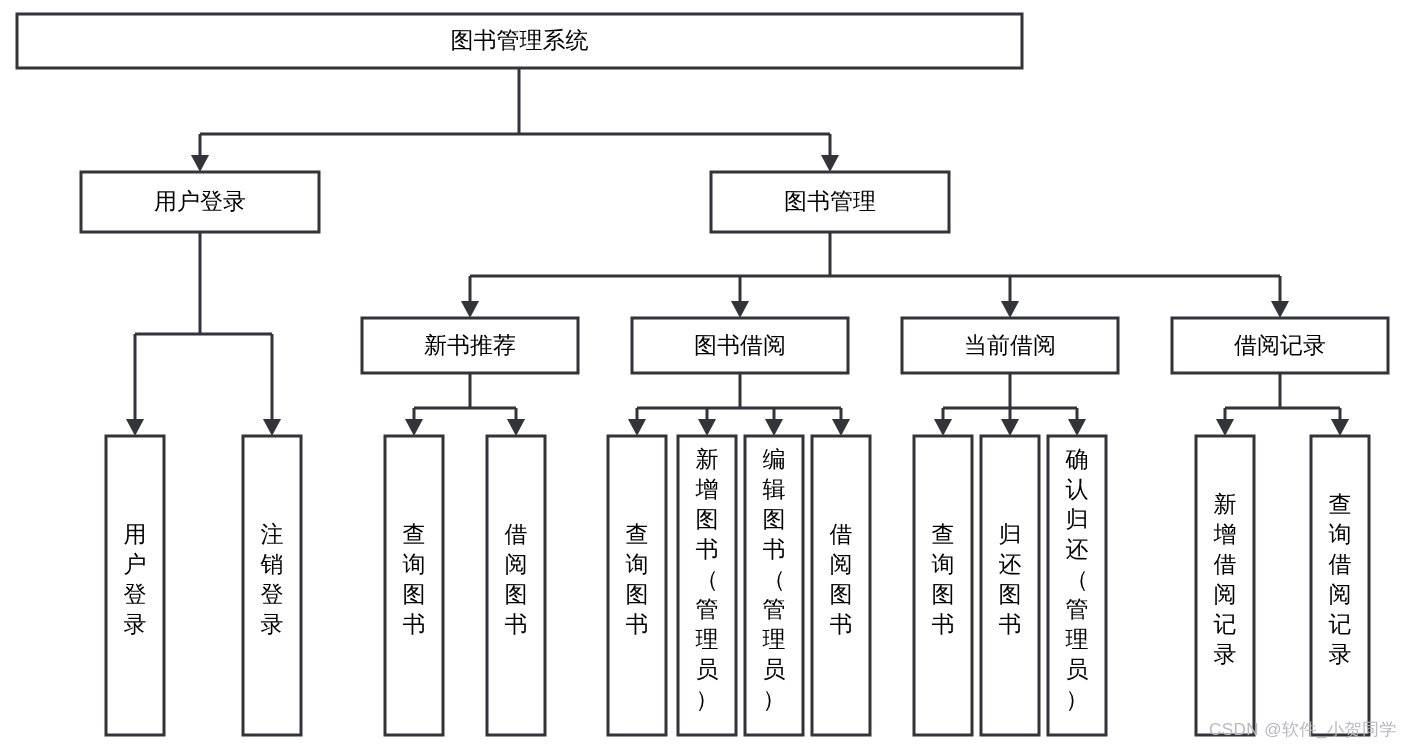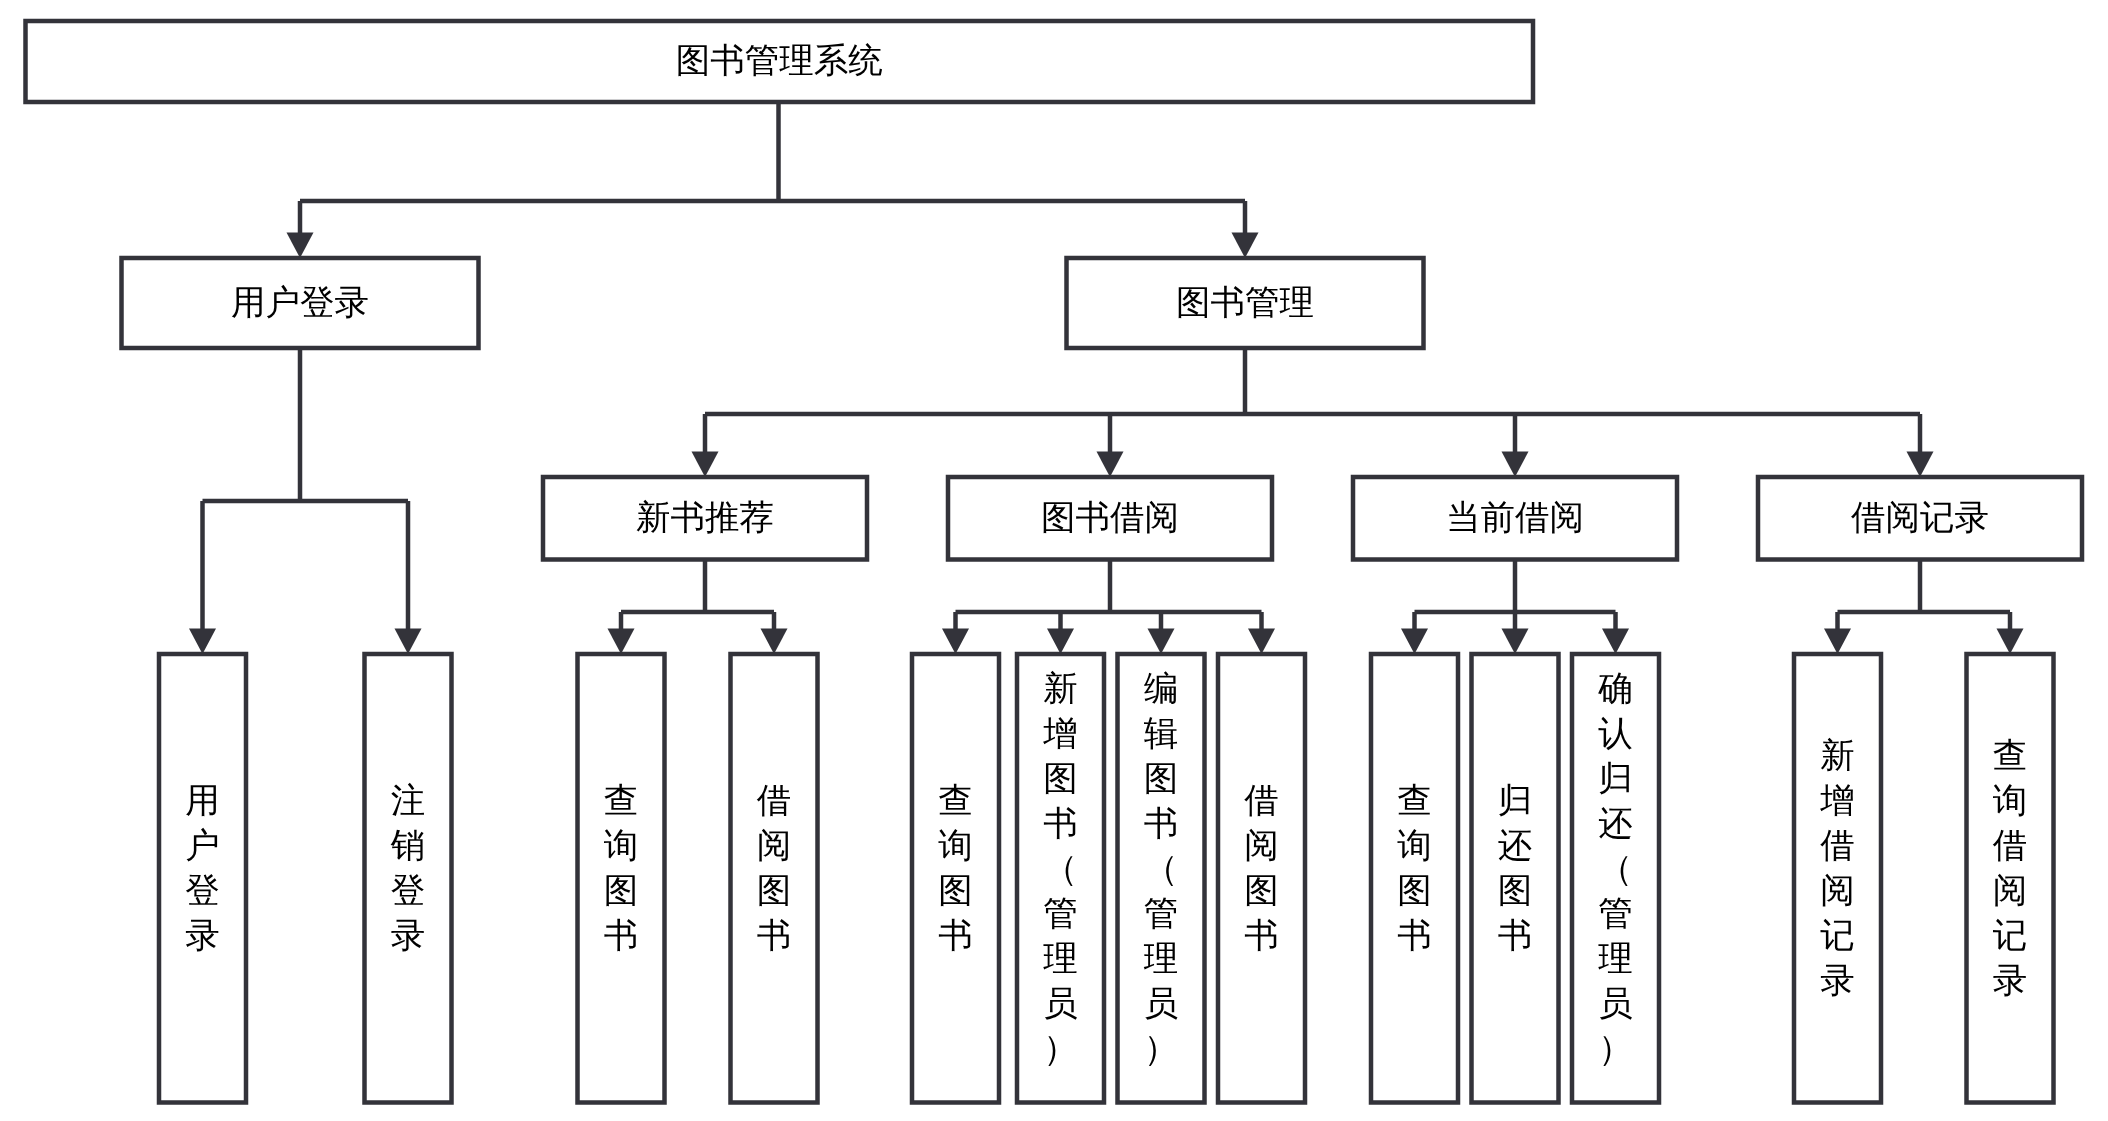--- a/index.html
+++ b/index.html
@@ -215,13 +215,14 @@
         <g>
           <rect x="1196" y="436" width="58" height="299" rx="0" class="node-box"></rect>
           <text x="1225" class="node-label-vertical"><tspan x="1225" y="511.5">新</tspan><tspan x="1225" y="541.5">增</tspan><tspan x="1225" y="571.5">借</tspan><tspan x="1225" y="601.5">阅</tspan><tspan x="1225" y="631.5">记</tspan><tspan x="1225" y="661.5">录</tspan></text>
         </g>
         <g>
           <rect x="1311" y="436" width="58" height="299" rx="0" class="node-box"></rect>
           <text x="1340" class="node-label-vertical"><tspan x="1340" y="511.5">查</tspan><tspan x="1340" y="541.5">询</tspan><tspan x="1340" y="571.5">借</tspan><tspan x="1340" y="601.5">阅</tspan><tspan x="1340" y="631.5">记</tspan><tspan x="1340" y="661.5">录</tspan></text>
         </g>
       </g>
   </svg>
+  <div class="watermark-text">CSDN @软件_小贺同学</div>
 </div>
 
 </body></html>

